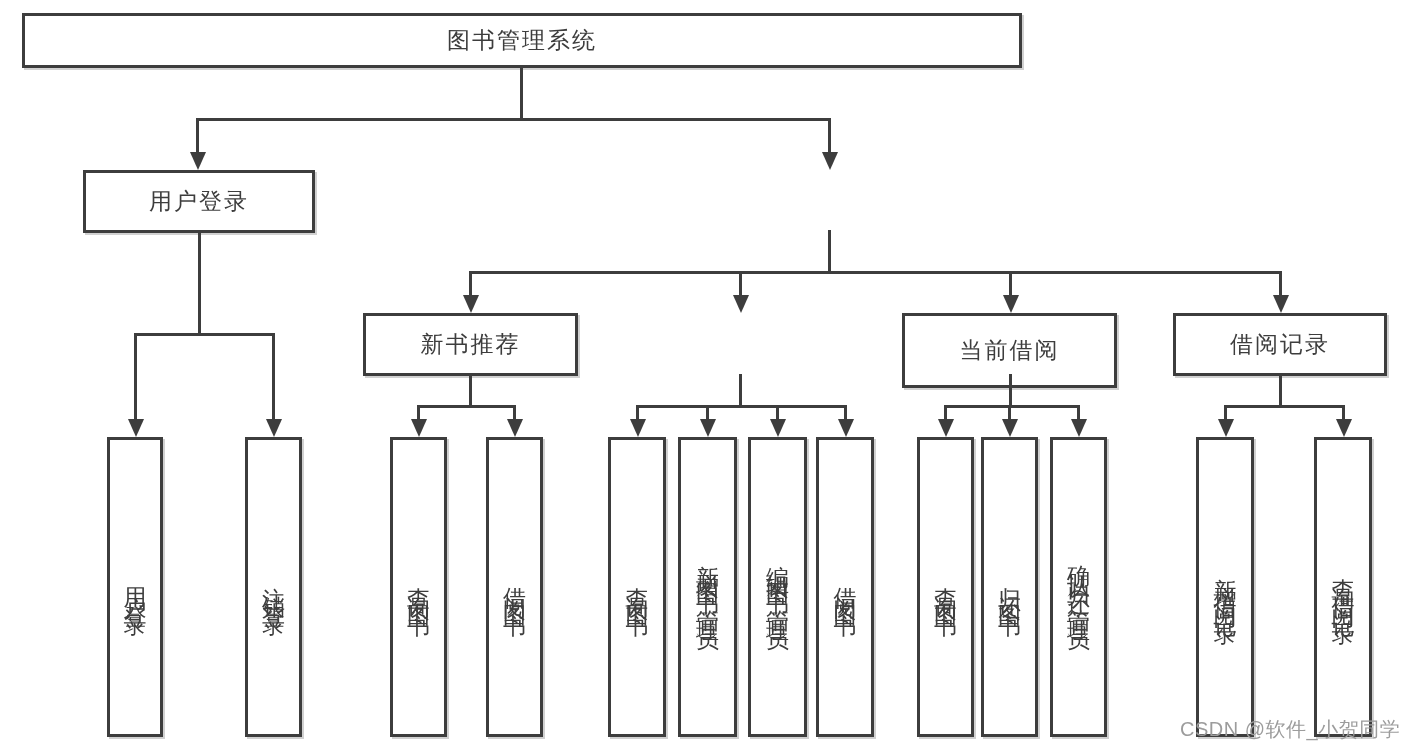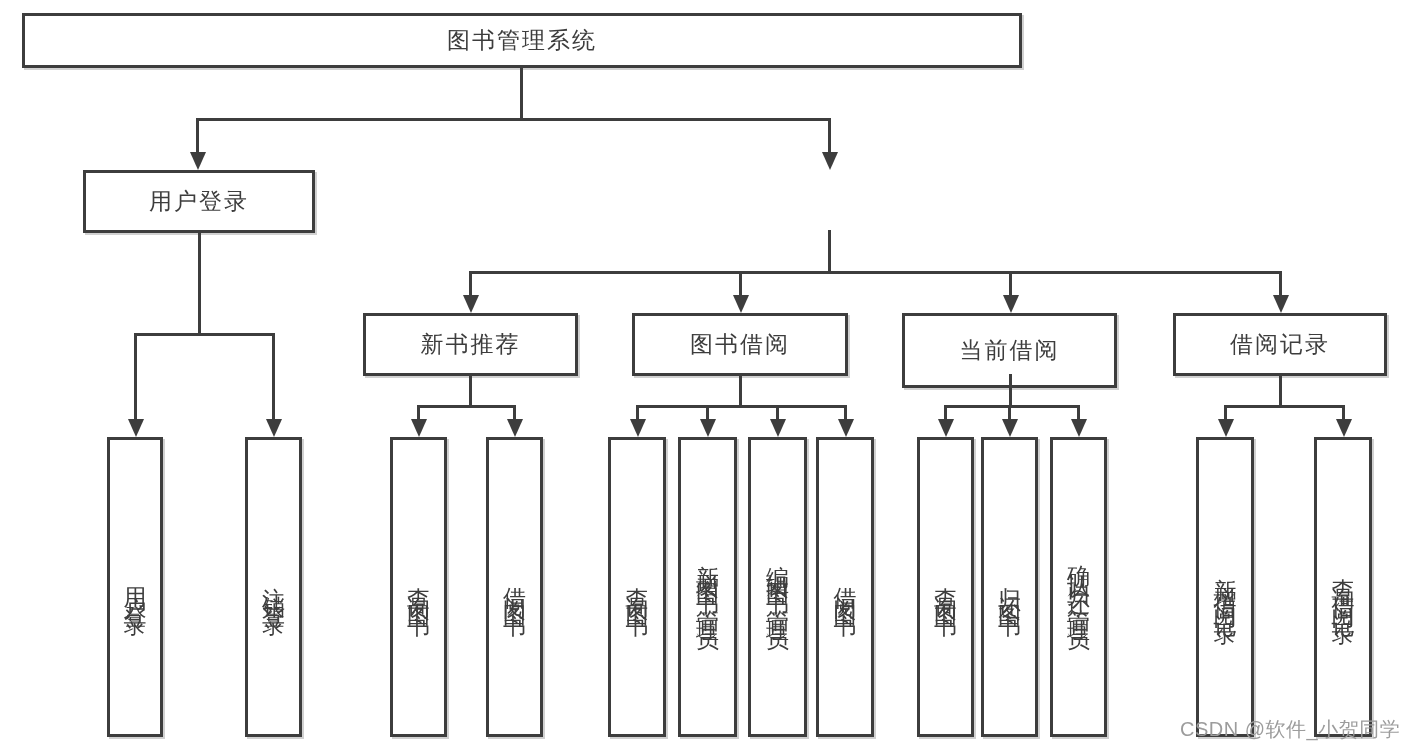--- a/index.html
+++ b/index.html
@@ -55,21 +55,20 @@
   <div class="arrow" style="left:272px;top:333px;height:86px"></div>
 
   <div class="vline" style="left:828px;top:230px;height:44px"></div>
   <div class="hline" style="left:469px;top:271px;width:813px"></div>
   <div class="arrow" style="left:469px;top:271px;height:24px"></div>
   <div class="arrow" style="left:739px;top:271px;height:24px"></div>
   <div class="arrow" style="left:1009px;top:271px;height:24px"></div>
   <div class="arrow" style="left:1279px;top:271px;height:24px"></div>
 
   <div class="box hlabel" style="left:363px;top:313px;width:215px;height:63px">新书推荐</div>
-  <div class="box hlabel" style="left:632px;top:313px;width:216px;height:63px">图书借阅</div>
   <div class="box hlabel" style="left:902px;top:313px;width:215px;height:75px">当前借阅</div>
   <div class="box hlabel" style="left:1173px;top:313px;width:214px;height:63px">借阅记录</div>
 
   <div class="vline" style="left:469px;top:374px;height:33px"></div>
   <div class="vline" style="left:739px;top:374px;height:33px"></div>
   <div class="vline" style="left:1009px;top:374px;height:33px"></div>
   <div class="vline" style="left:1279px;top:374px;height:33px"></div>
 
   <div class="hline" style="left:417px;top:405px;width:99px"></div>
   <div class="hline" style="left:636px;top:405px;width:211px"></div>

